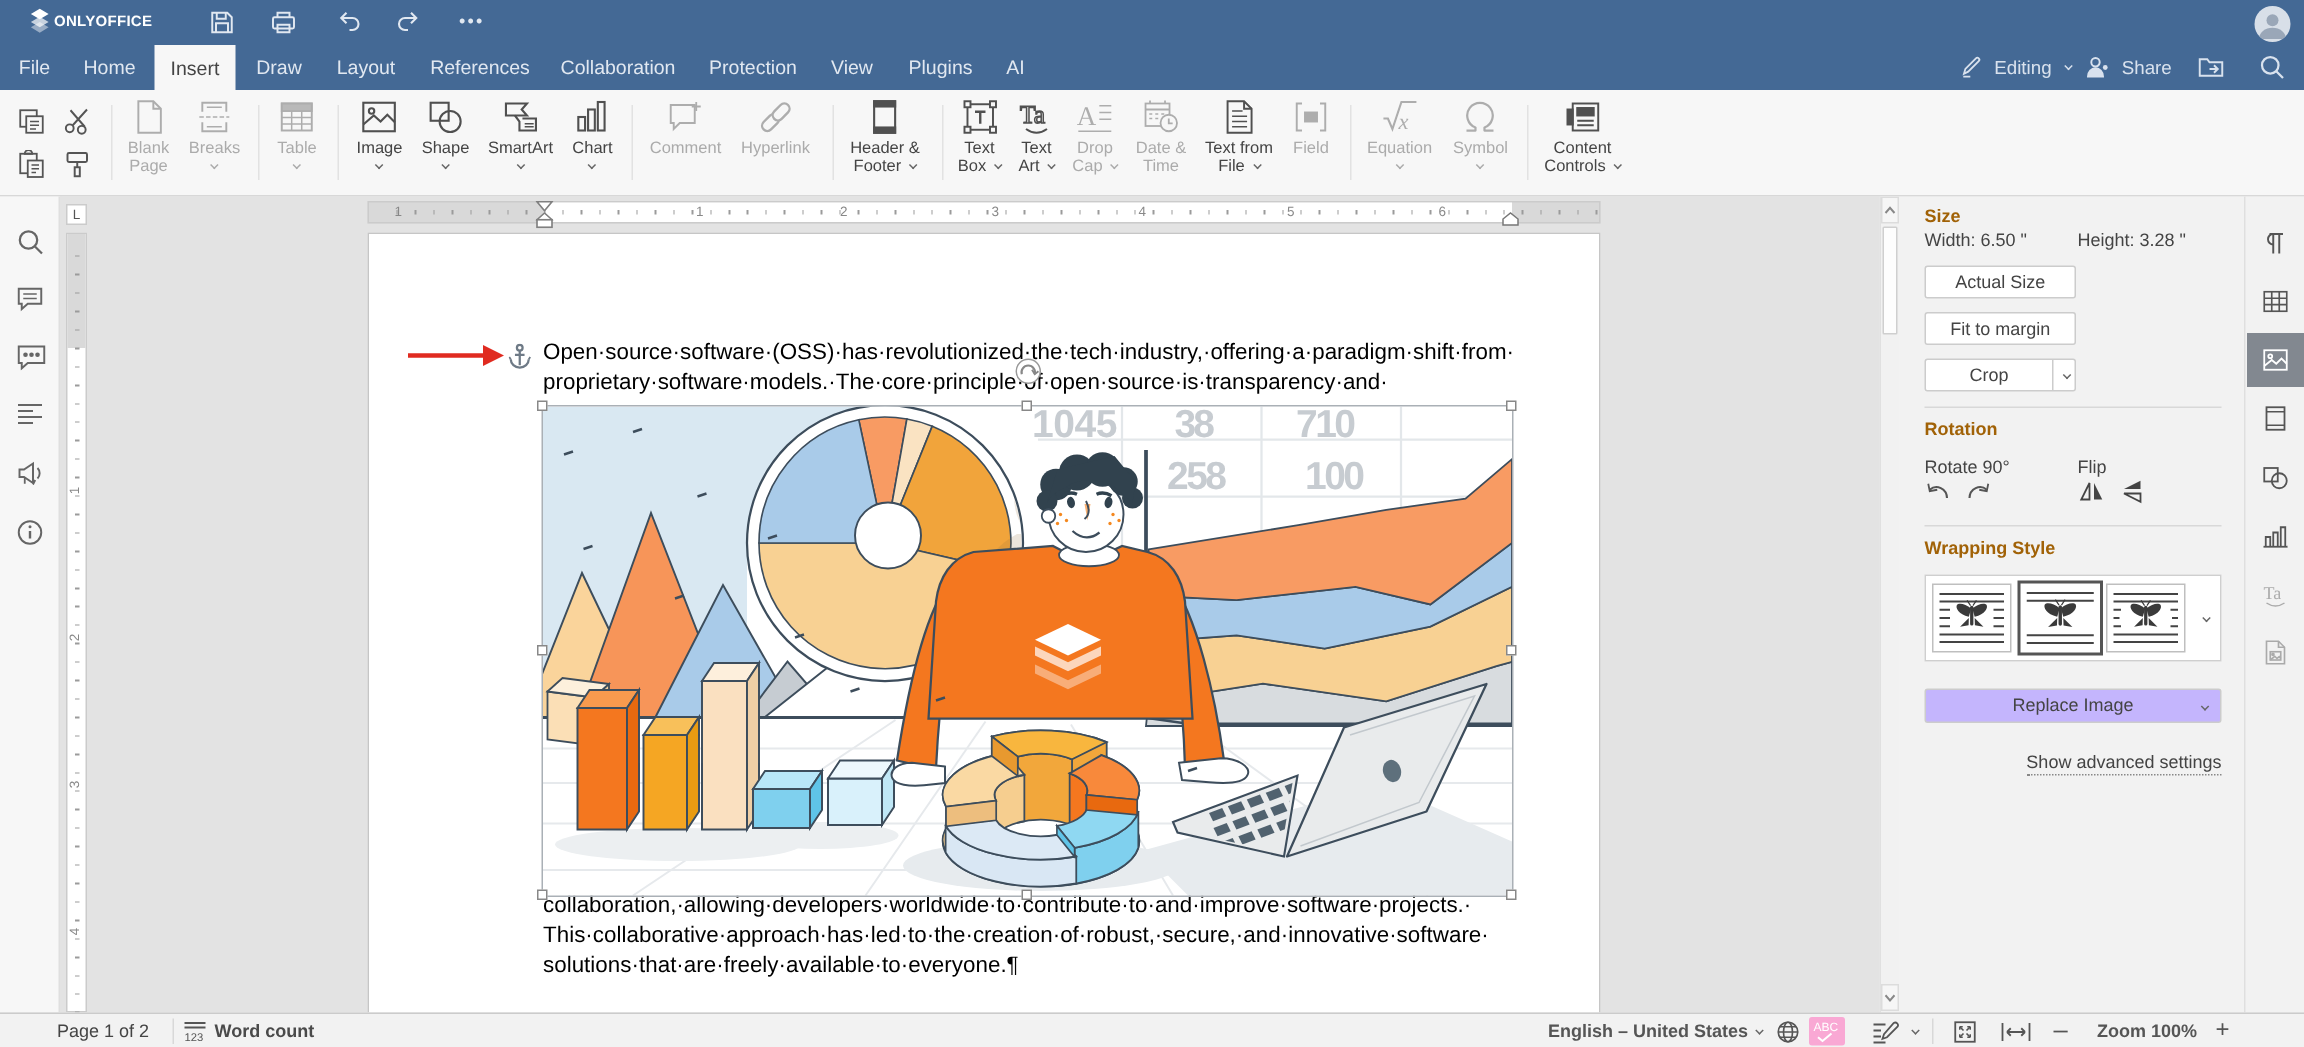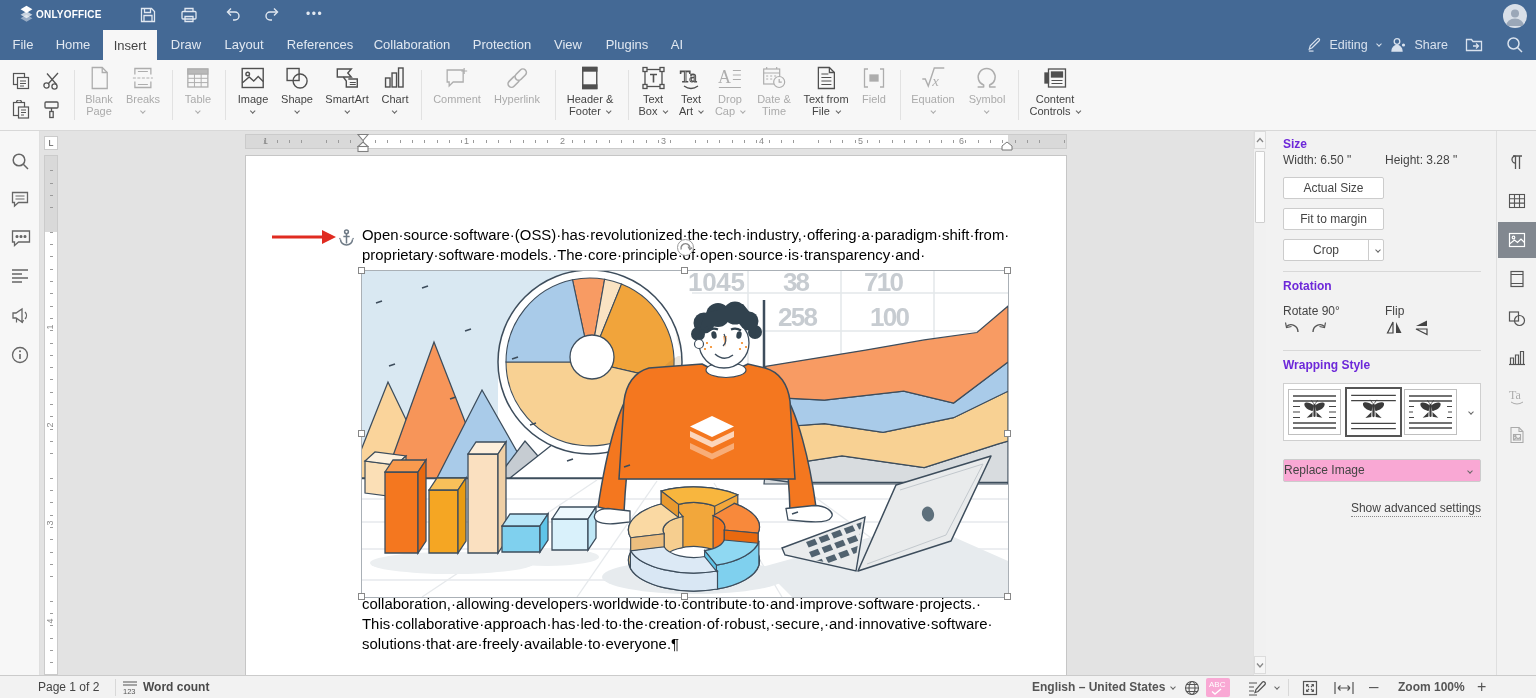--- a/index.html
+++ b/index.html
@@ -33,21 +33,21 @@
 #hticks{position:absolute;left:0;top:5px;width:820px;height:3px;background-image:repeating-linear-gradient(90deg,transparent 0 11.3px,#9B9B9B 11.3px 12.3px);background-position-x:7px}
 .rnum{position:absolute;top:1px;font-size:9px;color:#888}
 #vrul{position:absolute;left:3px;top:24px;width:14px;height:520px;background:#fff;border:1px solid #CBCBCB}
 #vrulg{position:absolute;left:0;top:0;width:12px;height:76px;background:#D9D9D9}
 #vticks{position:absolute;left:5px;top:0;width:3px;height:520px;background-image:repeating-linear-gradient(180deg,transparent 0 11.3px,#9B9B9B 11.3px 12.3px);background-position-y:3px}
 #lbox{position:absolute;left:3px;top:5px;width:14px;height:14px;background:#fff;border:1px solid #CBCBCB;color:#555;font-size:9px;text-align:center;line-height:13px}
 
 #vsb{position:absolute;left:1253px;top:131px;width:13px;height:544px;background:#F1F1F1;border-left:1px solid #E0E0E0}
 
 #rpanel{position:absolute;left:1266px;top:131px;width:230px;height:544px;background:#F2F2F2;font-size:12px;color:#444}
-.phead{position:absolute;left:17px;font-weight:bold;font-size:12px;color:#6d28d9}
+.phead{position:absolute;left:17px;font-weight:bold;font-size:12px;color:#a16207}
 .pbtn{position:absolute;left:17px;width:101px;height:22px;background:#fff;border:1px solid #CCCCCC;border-radius:2px;text-align:center;line-height:20px;font-size:12px;color:#444}
 .pdiv{position:absolute;left:17px;width:198px;height:1px;background:#D8D8D8}
 
 #sbar{position:absolute;left:0;top:675px;width:1536px;height:23px;background:#F2F2F2;border-top:1px solid #CBCBCB;font-size:12px;color:#444}
 #sbar .it{position:absolute;top:0;height:14px;line-height:22px}
 
 .dtext{position:absolute;font-size:14.9px;color:#000;white-space:nowrap;letter-spacing:0.025px}
 
 .hnd{position:absolute;width:7px;height:7px;background:#fff;border:1px solid #888}
 </style></head><body>
@@ -630,21 +630,21 @@
               <path d="M26,14.5 C31,10 37,9.5 38.2,11.5 C39.5,14 37,19.5 28,21.5 Z"></path>
               <path d="M23,22.5 L15.5,30 L22.8,28.8 Z"></path>
               <path d="M28,22.5 L35.5,30 L28.2,28.8 Z"></path>
               <rect x="24.1" y="12" width="2.8" height="17" rx="1.4"></rect>
               <path d="M24.5,12 L21.5,7.5 M26.5,12 L29.5,7.5" stroke="#3A3A3A" stroke-width="1" fill="none"></path>
             </g>
           </svg>
       </div>
       <span class="chev" style="position:absolute;right:7px;top:26px"></span>
     </div>
-    <div class="abs" style="left:17px;top:328px;width:198px;height:23px;background:#f9a8d4;border:1px solid #CCCCCC;border-radius:2px;text-align:left;line-height:21px">Replace Image<span class="chev" style="position:absolute;right:8px;top:9px"></span></div>
+    <div class="abs" style="left:17px;top:328px;width:198px;height:23px;background:#c4b5fd;border:1px solid #CCCCCC;border-radius:2px;text-align:center;line-height:21px">Replace Image<span class="chev" style="position:absolute;right:8px;top:9px"></span></div>
     <div class="abs" style="left:0;top:370px;width:198px;text-align:right;margin-left:17px"><span style="border-bottom:1px dotted #888;padding-bottom:1px">Show advanced settings</span></div>
   </div>
   <div id="rside">
     <svg style="top:22px" width="18" height="18" viewBox="0 0 18 18" fill="none" stroke="#555" stroke-width="1.3">
         <path d="M7.5 16 V3 M11.5 16 V3 M5 3 h9"></path>
         <path d="M7.5 10 a3.5 3.5 0 0 1 0 -7" stroke-width="1.3"></path>
       </svg>
     <svg style="top:61px" width="18" height="18" viewBox="0 0 18 18" fill="none" stroke="#555" stroke-width="1.1">
         <rect x="1.5" y="2.5" width="15" height="13"></rect>
         <path d="M1.5 6.8 h15 M1.5 11.1 h15 M6.5 2.5 v13 M11.5 2.5 v13"></path>

